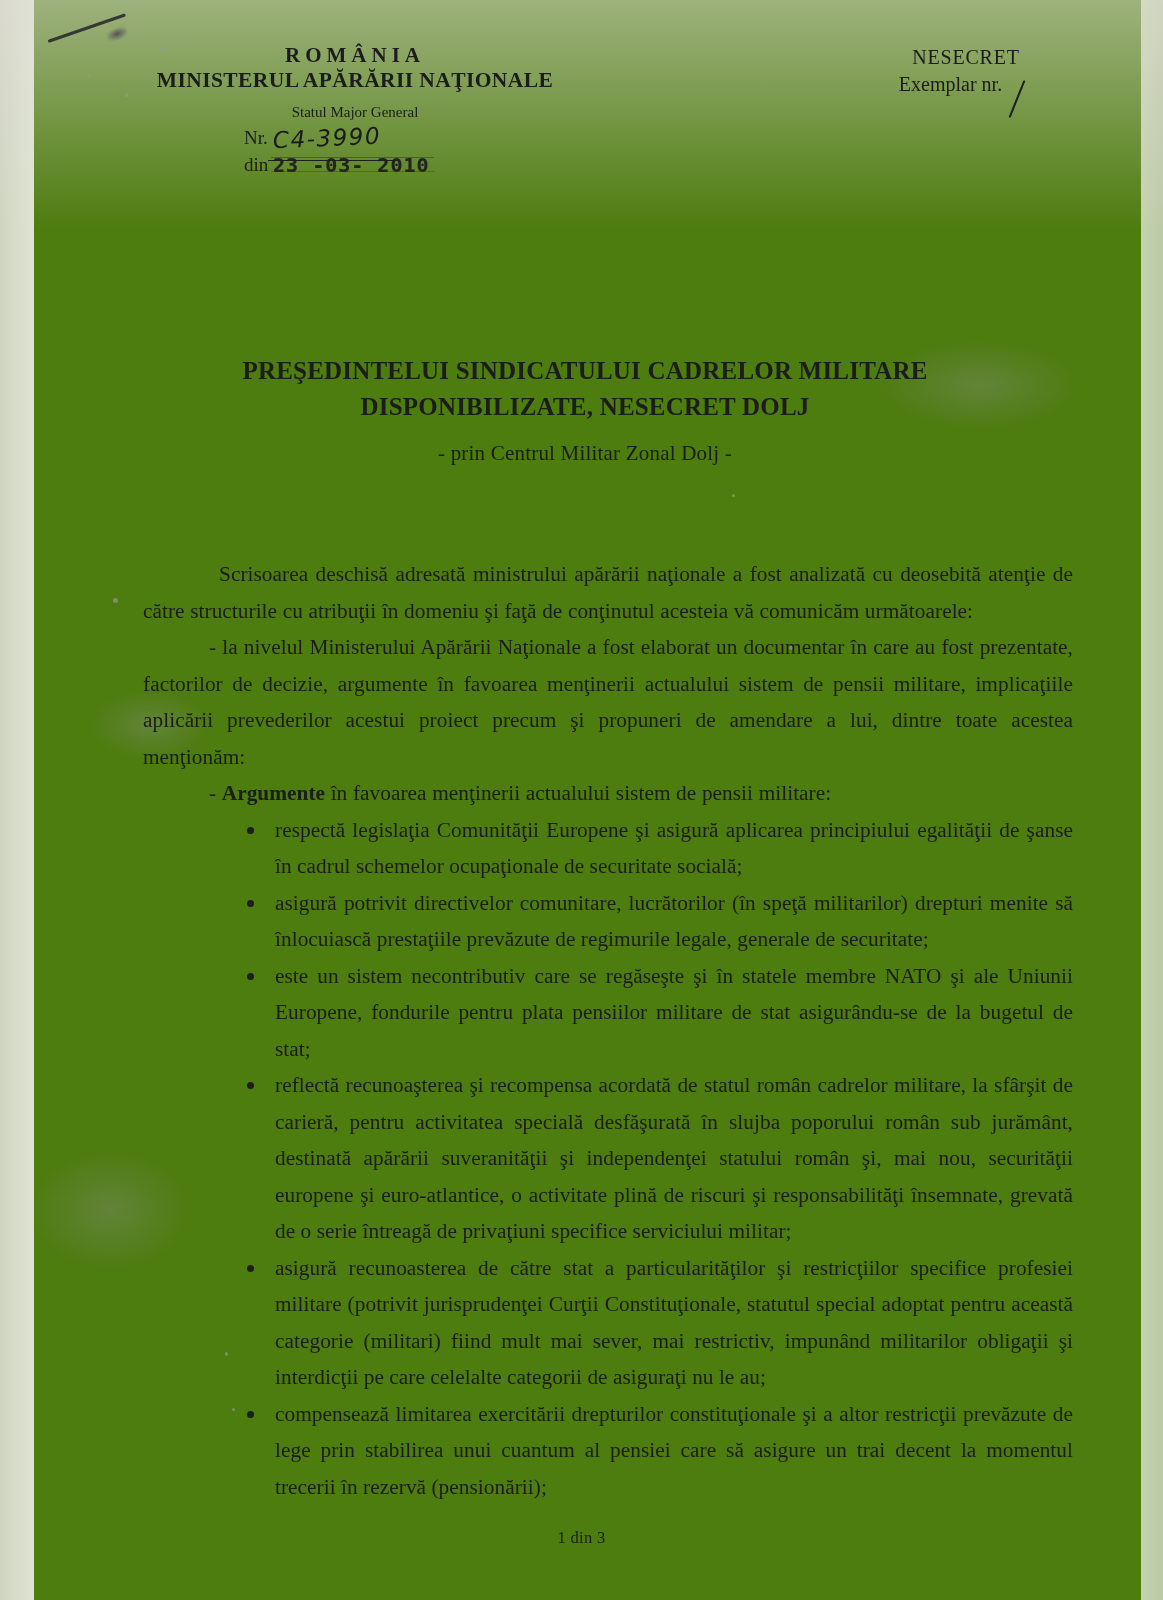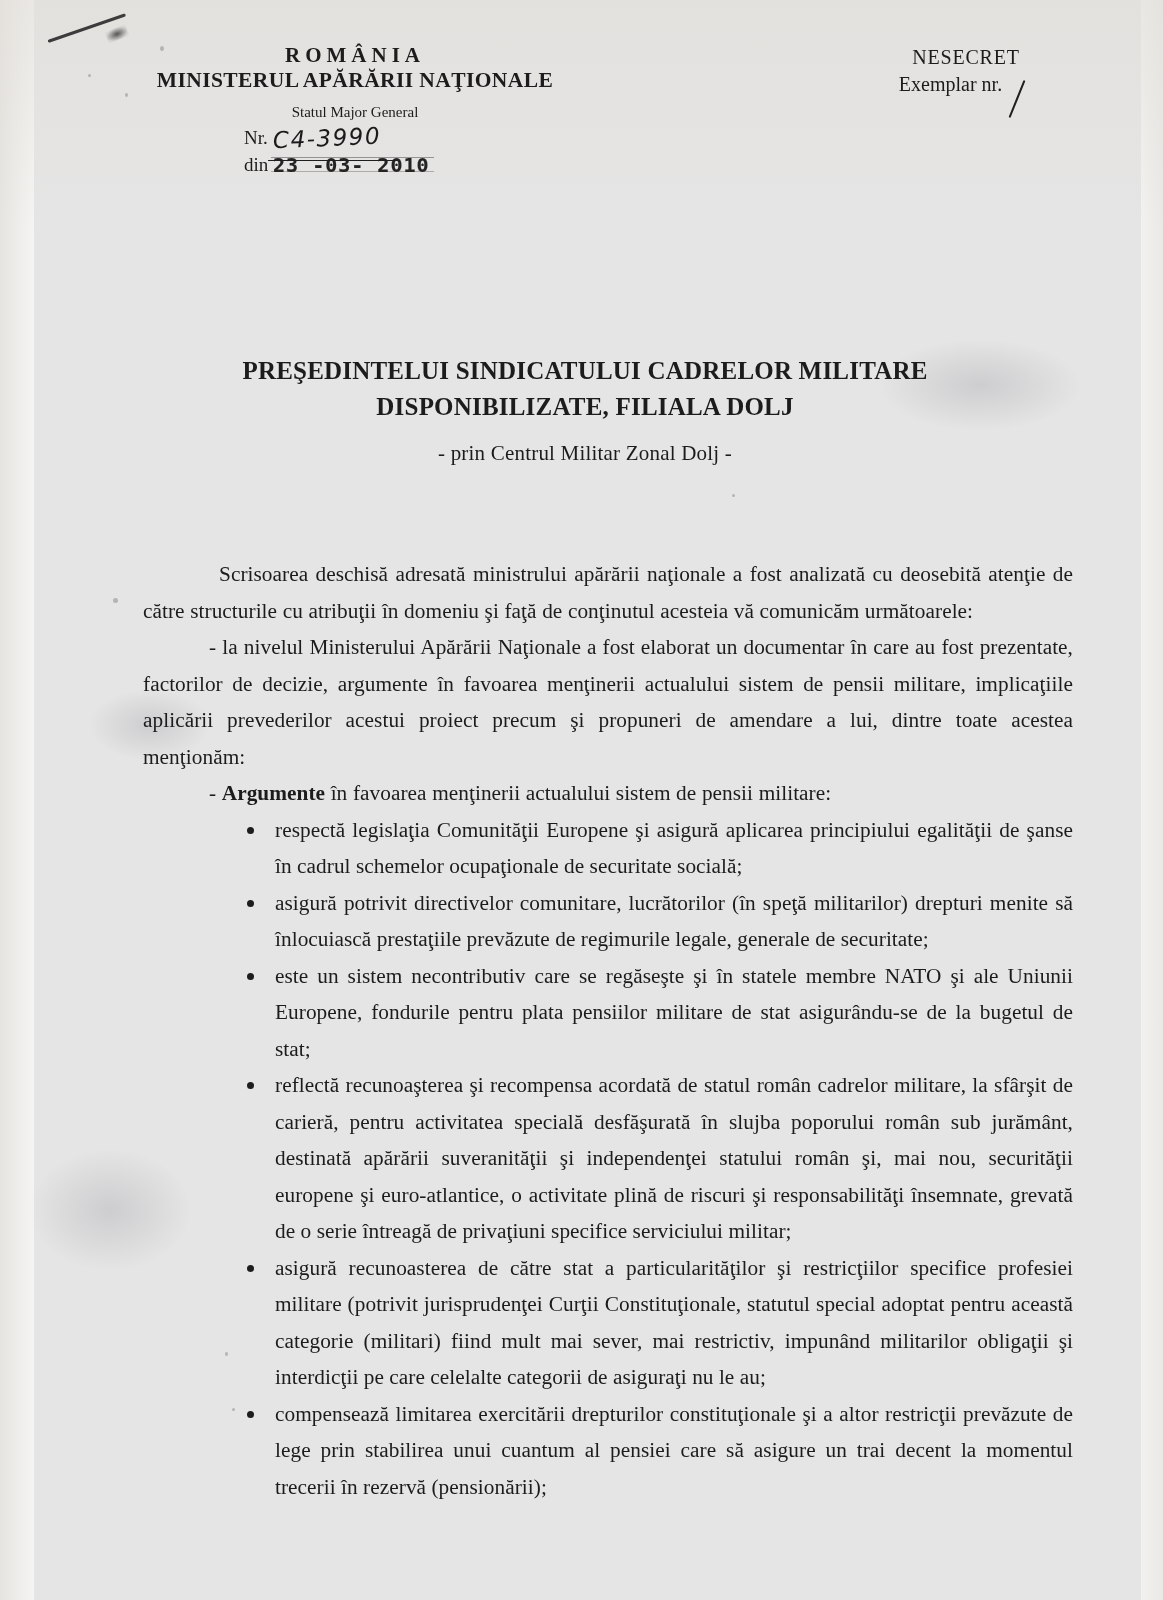--- a/index.html
+++ b/index.html
@@ -6,21 +6,21 @@
   html, body {
     margin: 0;
     padding: 0;
     background: #6e6e6e;
   }
   .page {
     position: relative;
     width: 1163px;
     height: 1600px;
     margin: 0 auto;
-    background: #e5e5e5;
+    background: #4d7c0f;
     overflow: hidden;
     font-family: "Liberation Serif", "DejaVu Serif", serif;
     color: #1c1c1c;
     box-sizing: border-box;
   }
 
   
   .scan-left-band {
     position: absolute;
     left: 0; top: 0;
@@ -292,33 +292,34 @@
   <div class="hdr-right">
     <div class="nesecret">NESECRET</div>
     <div class="exemplar">
       <span>Exemplar nr.</span>
       <span class="hand-one"></span>
     </div>
   </div>
 
   <div class="title-block">
     <div class="title-l1">PREŞEDINTELUI SINDICATULUI CADRELOR MILITARE</div>
-    <div class="title-l2">DISPONIBILIZATE, FILIALA DOLJ</div>
+    <div class="title-l2">DISPONIBILIZATE, NESECRET DOLJ</div>
     <div class="title-sub">- prin Centrul Militar Zonal Dolj -</div>
   </div>
 
   <div class="body">
     <p class="para">Scrisoarea deschisă adresată ministrului apărării naţionale a fost analizată cu deosebită atenţie de către structurile cu atribuţii în domeniu şi faţă de conţinutul acesteia vă comunicăm următoarele:</p>
     <p class="para tight">- la nivelul Ministerului Apărării Naţionale a fost elaborat un documentar în care au fost prezentate, factorilor de decizie, argumente în favoarea menţinerii actualului sistem de pensii militare, implicaţiile aplicării prevederilor acestui proiect precum şi propuneri de amendare a lui, dintre toate acestea menţionăm:</p>
     <p class="para tight"><span>- </span><span class="bold">Argumente</span><span> în favoarea menţinerii actualului sistem de pensii militare:</span></p>
 
     <ul class="bullets">
       <li><span class="dot"></span><span>respectă legislaţia Comunităţii Europene şi asigură aplicarea principiului egalităţii de şanse în cadrul schemelor ocupaţionale de securitate socială;</span></li>
       <li><span class="dot"></span><span>asigură potrivit directivelor comunitare, lucrătorilor (în speţă militarilor) drepturi menite să înlocuiască prestaţiile prevăzute de regimurile legale, generale de securitate;</span></li>
       <li><span class="dot"></span><span>este un sistem necontributiv care se regăseşte şi în statele membre NATO şi ale Uniunii Europene, fondurile pentru plata pensiilor militare de stat asigurându-se de la bugetul de stat;</span></li>
       <li><span class="dot"></span><span>reflectă recunoaşterea şi recompensa acordată de statul român cadrelor militare, la sfârşit de carieră, pentru activitatea specială desfăşurată în slujba poporului român sub jurământ, destinată apărării suveranităţii şi independenţei statului român şi, mai nou, securităţii europene şi euro-atlantice, o activitate plină de riscuri şi responsabilităţi însemnate, grevată de o serie întreagă de privaţiuni specifice serviciului militar;</span></li>
       <li><span class="dot"></span><span>asigură recunoasterea de către stat a particularităţilor şi restricţiilor specifice profesiei militare (potrivit jurisprudenţei Curţii Constituţionale, statutul special adoptat pentru această categorie (militari) fiind mult mai sever, mai restrictiv, impunând militarilor obligaţii şi interdicţii pe care celelalte categorii de asiguraţi nu le au;</span></li>
       <li><span class="dot"></span><span>compensează limitarea exercitării drepturilor constituţionale şi a altor restricţii prevăzute de lege prin stabilirea unui cuantum al pensiei care să asigure un trai decent la momentul trecerii în rezervă (pensionării);</span></li>
     </ul>
   </div>
 
+  <div class="footer">1 din 3</div>
 
 </div>
 
 </body></html>

